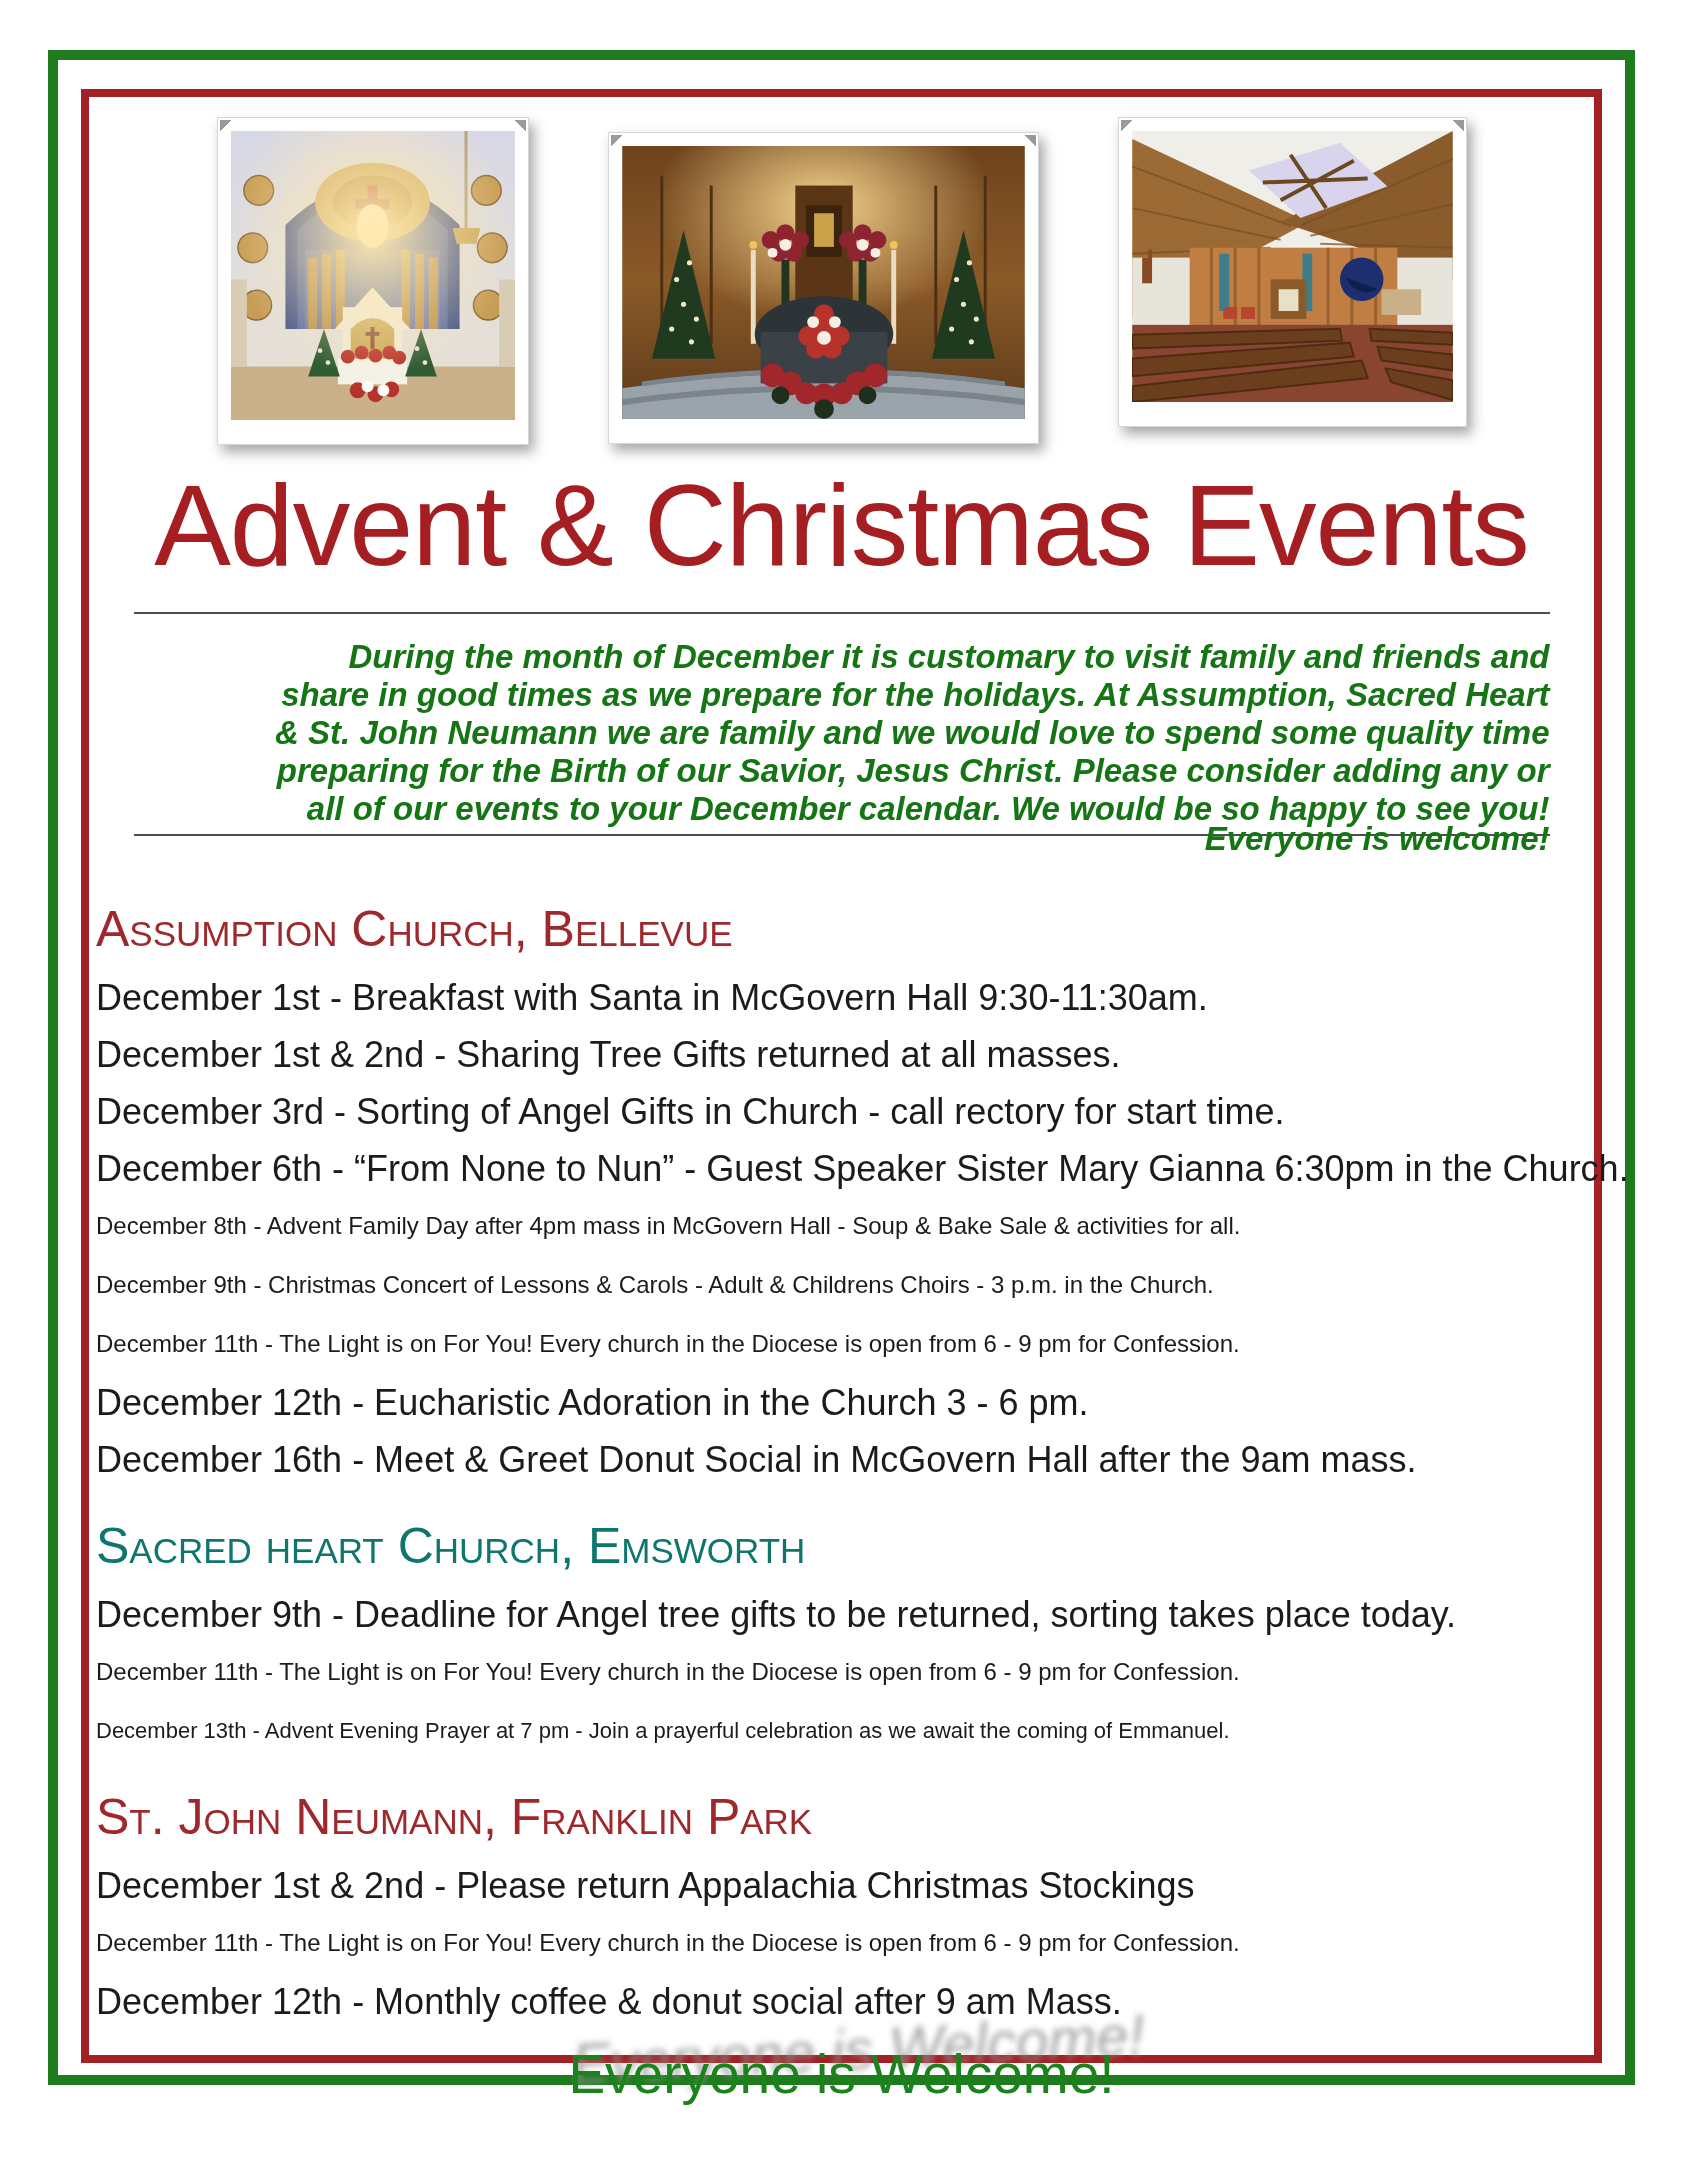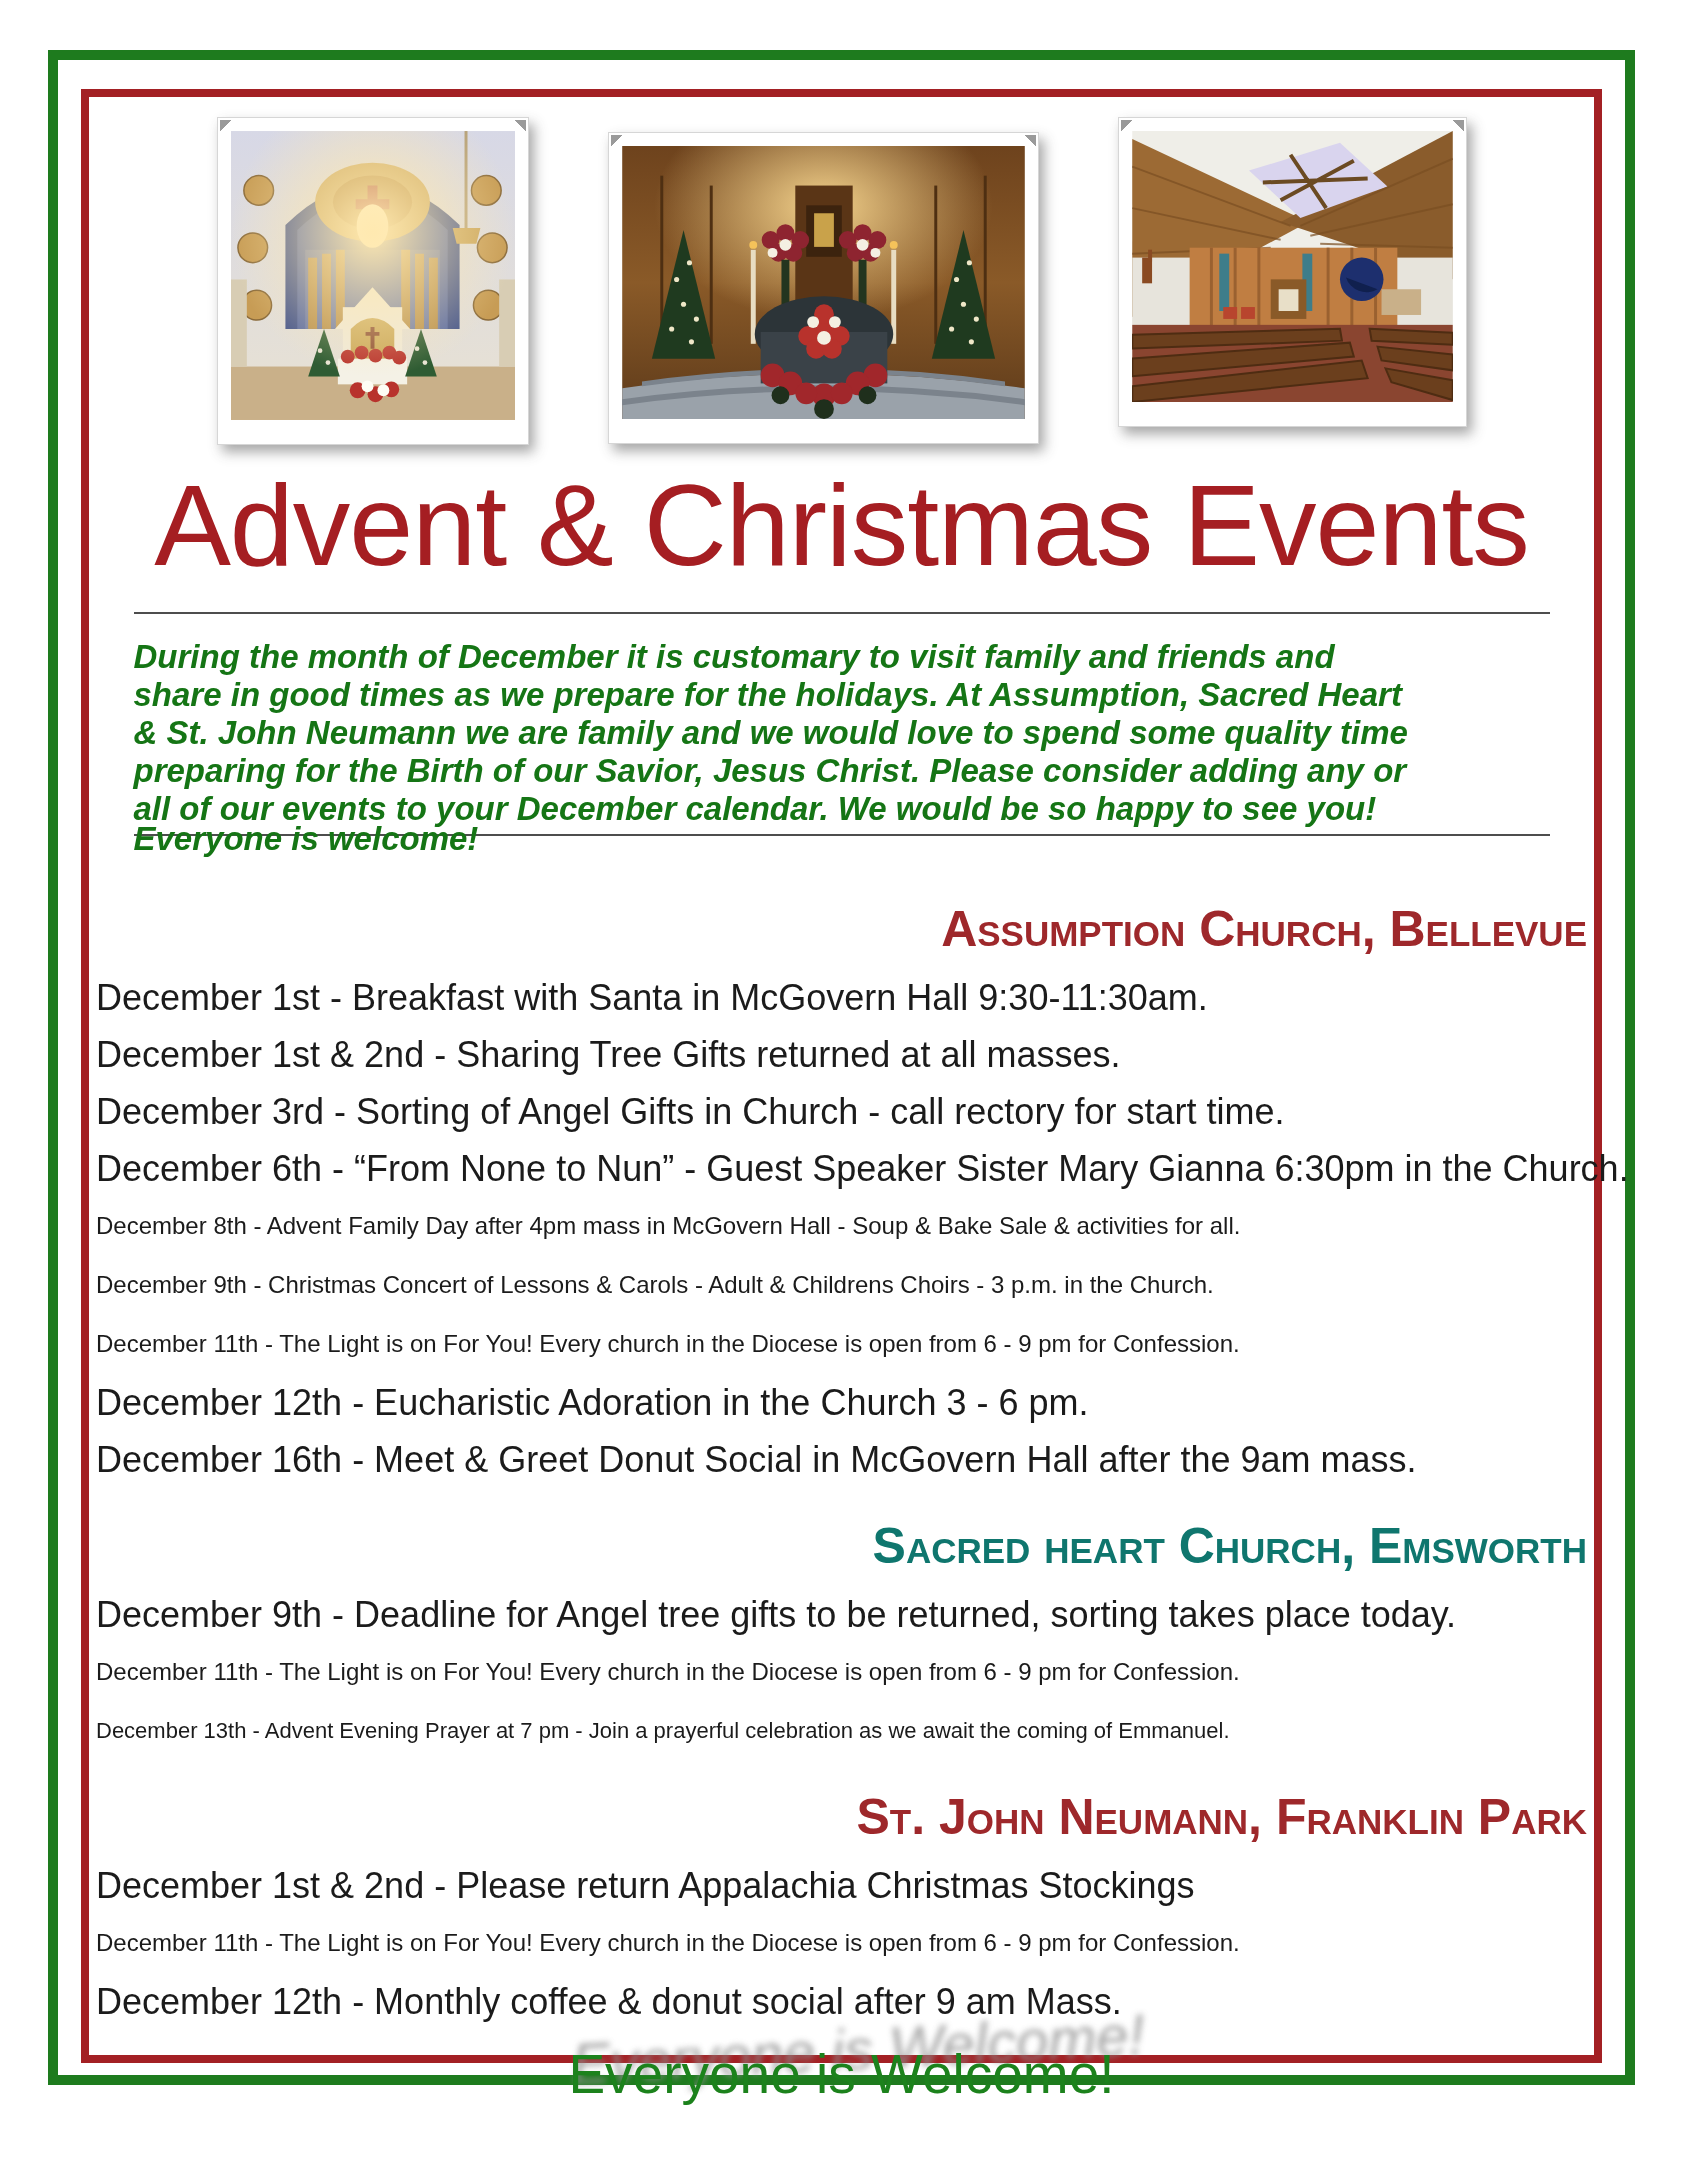--- a/index.html
+++ b/index.html
@@ -21,27 +21,27 @@
   .polaroid:after{right:2px;transform:scaleX(-1);}
   .polaroid svg{display:block;}
   .p2{margin-top:15px;}
 
   
   .title{margin:20px 0 0;text-align:center;font-size:115px;line-height:1.05;font-weight:400;
         letter-spacing:-1px;white-space:nowrap;}
 
   
   .intro{width:1416px;margin:26px auto 0;border-top:2px solid #4d4d4d;padding-top:24px;
-        text-align:left;font-weight:bold;font-style:italic;font-size:33px;line-height:38px;}
+        text-align:right;font-weight:bold;font-style:italic;font-size:33px;line-height:38px;}
   .intro-rule{height:2px;background:#4d4d4d;margin-top:6px;}
   .intro-last{position:relative;margin-top:-16px;z-index:1;}
 
   
-  .section-heading{text-align:right;font-variant:small-caps;font-size:50px;line-height:1.1;
-        font-weight:700;margin:44px 0 26px 0;}
+  .section-heading{text-align:left;font-variant:small-caps;font-size:50px;line-height:1.1;
+        font-weight:400;margin:44px 0 26px 0;}
   .event{font-size:36px;line-height:30px;margin-bottom:27px;white-space:nowrap;}
   .event.sm{font-size:24px;margin-bottom:29px;}
   .event.xs{font-size:22px;margin-bottom:31px;}
 
   
   .footer{position:relative;text-align:center;margin-top:16px;font-size:55px;line-height:1.1;height:69px;}
   .footer-ghost{position:absolute;left:50%;top:0;transform:translateX(-50%) translate(16px,-24px) rotate(-3deg) scale(1.05);
         color:#8d8d8d;filter:blur(3px);opacity:.8;font-style:italic;white-space:nowrap;z-index:0;}
   .footer-main{position:relative;z-index:1;white-space:nowrap;}
 </style>

